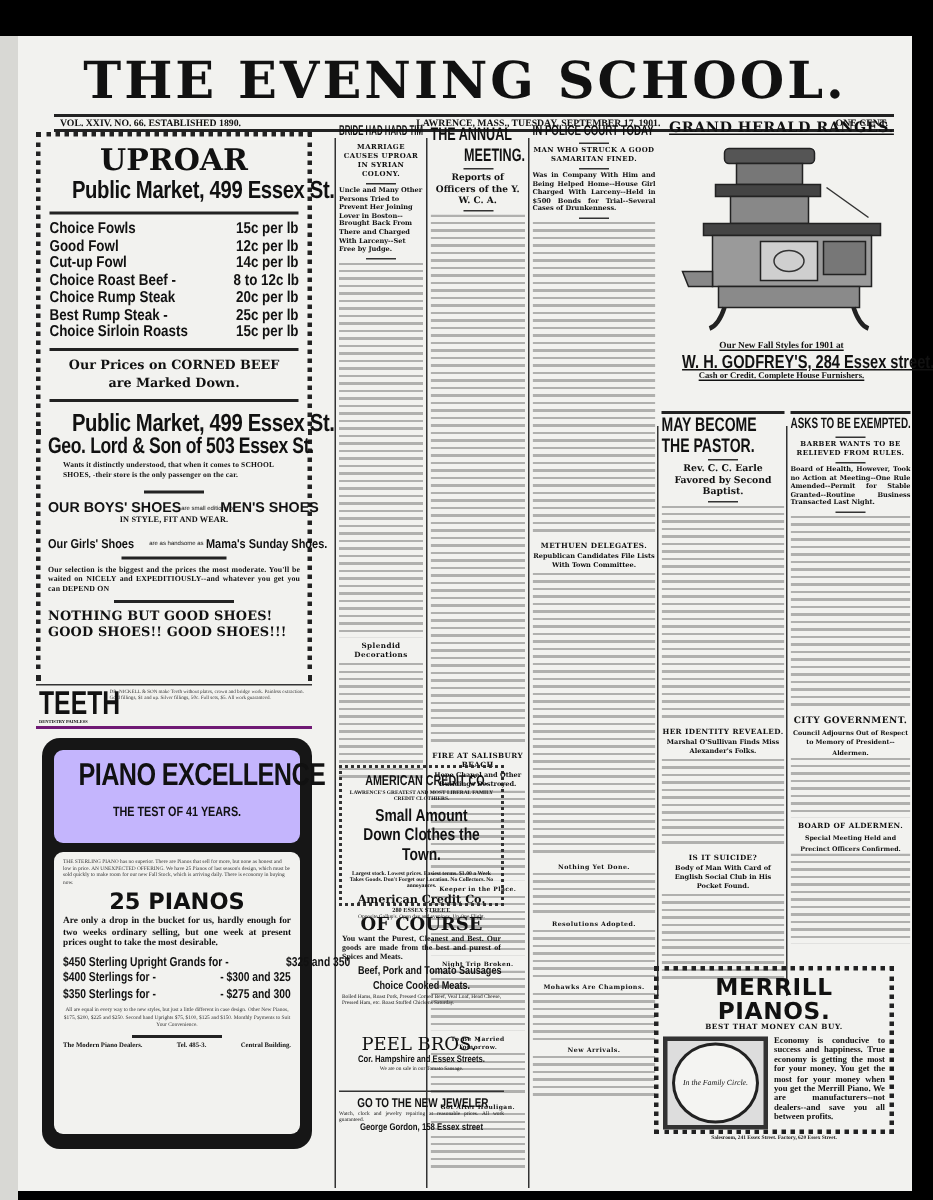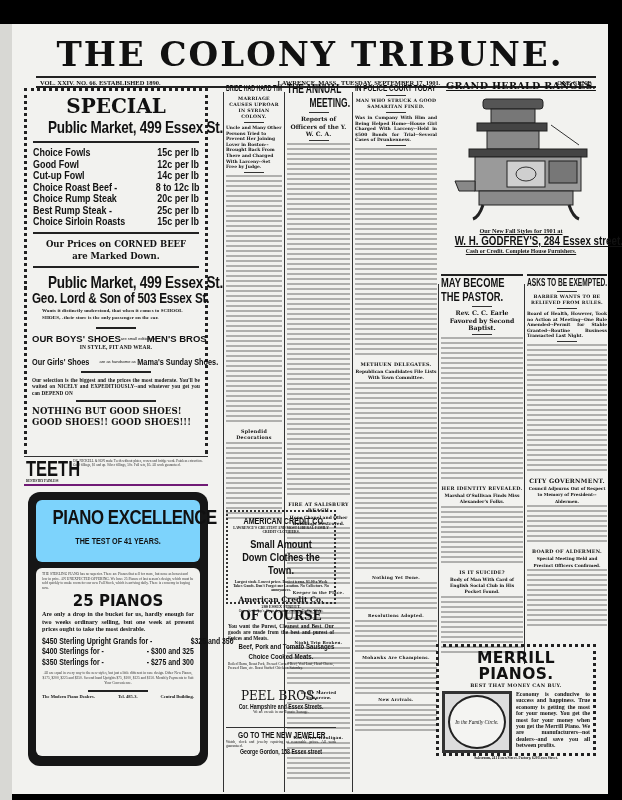--- a/index.html
+++ b/index.html
@@ -36,21 +36,21 @@
   .mid-rule { width: 40px; height: 2px; background: #222; margin: 4px auto; }
   .shoeline { display: flex; justify-content: space-between; align-items: center; font-family: "Liberation Sans", sans-serif; font-weight: bold; font-size: 9.5px; white-space: nowrap; }
   .shoeline .tiny { font-size: 4px; font-weight: normal; text-align: center; line-height: 5px; }
   .nothing { font-family: "DejaVu Serif", serif; font-weight: bold; font-size: 8.6px; line-height: 11px; letter-spacing: 0.1px; }
 
   .ad-teeth { position: absolute; left: 24px; top: 456px; width: 184px; height: 30px; border-top: 1px solid #333; border-bottom: 2px solid #701a75; display: flex; gap: 3px; padding: 2px; }
   .ad-teeth .big { font-family: "Liberation Sans", sans-serif; font-weight: bold; font-size: 22px; line-height: 20px; transform: scaleX(0.75); transform-origin: left; width: 44px; }
   .ad-teeth .body { flex: 1; font-size: 3.4px; line-height: 4px; color: #333; overflow: hidden; }
 
   .ad-piano { position: absolute; left: 28px; top: 492px; width: 180px; height: 274px; background: #161616; border-radius: 12px; padding: 8px; }
-  .piano-head { background: #7dd3fc; border-radius: 6px; height: 62px; text-align: center; padding-top: 4px; }
+  .piano-head { background: #c4b5fd; border-radius: 6px; height: 62px; text-align: center; padding-top: 4px; }
   .piano-head .t1 { font-family: "Liberation Sans", sans-serif; font-weight: bold; font-size: 21px; transform: scaleX(0.8); white-space: nowrap; line-height: 26px; letter-spacing: -0.5px; }
   .piano-head .t2 { font-family: "Liberation Sans", sans-serif; font-weight: bold; font-size: 9px; transform: scaleX(0.8); margin-top: 6px; }
   .piano-body { background: #f2f2ef; border-radius: 6px; margin-top: 6px; height: 188px; padding: 4px 6px; }
   .piano-body .tiny { font-size: 3.6px; line-height: 4.6px; color: #333; }
   .piano-body .h25 { font-family: "DejaVu Sans", sans-serif; font-weight: bold; font-size: 15px; text-align: center; line-height: 18px; margin-top: 2px; }
   .piano-body .desc { font-size: 6.2px; line-height: 7.2px; font-weight: bold; text-align: justify; }
   .piano-row { display: flex; justify-content: space-between; font-family: "Liberation Sans", sans-serif; font-weight: bold; font-size: 8.6px; line-height: 10.5px; white-space: nowrap; }
   .piano-row span { transform: scaleX(0.8); display: inline-block; }
   .piano-row span:first-child { transform-origin: left; }
   .piano-row span:last-child { transform-origin: right; }
@@ -103,35 +103,35 @@
   .merrill .txt { flex: 1; font-size: 5.8px; font-weight: bold; line-height: 6.4px; text-align: justify; }
   .merrill .foot { font-size: 3.6px; font-weight: bold; text-align: center; margin-top: 3px; }
 </style>
 </head>
 <body>
 
 <div class="leftstrip"></div>
 
 <div class="page">
 
-  <div class="masthead">THE COLONY TRIBUNE.</div>
+  <div class="masthead">THE EVENING SCHOOL.</div>
   <div class="dateline">
     <span>VOL. XXIV. NO. 66. ESTABLISHED 1890.</span>
     <span>LAWRENCE, MASS., TUESDAY, SEPTEMBER 17, 1901.</span>
     <span>ONE CENT.</span>
   </div>
 
   <div class="vrule" style="left:211px;"></div>
   <div class="vrule" style="left:272px;"></div>
   <div class="vrule" style="left:340px;"></div>
   <div class="vrule" style="left:426px;top:260px;height:380px;"></div>
   <div class="vrule" style="left:512px;top:260px;height:380px;"></div>
 
   <div class="ad-special" style="left:12px;top:64px;">
-    <div class="title">SPECIAL</div>
+    <div class="title">UPROAR</div>
     <div class="market">Public Market, 499 Essex St.</div>
     <hr>
     <div>
       <div class="price-row">
           <span class="item">Choice Fowls</span>
           <span class="price">15c per lb</span>
         </div>
       <div class="price-row">
           <span class="item">Good Fowl</span>
           <span class="price">12c per lb</span>
@@ -164,21 +164,21 @@
     <div class="market">Public Market, 499 Essex St.</div>
   </div>
 
   <div class="ad-lord" style="left:12px;top:262px;">
     <div class="hd">Geo. Lord &amp; Son of 503 Essex St.</div>
     <div class="smalltxt" style="padding:2px 10px;">Wants it distinctly understood, that when it comes to SCHOOL SHOES, -their store is the only passenger on the car.</div>
     <div class="mid-rule"></div>
     <div class="shoeline">
       <span>OUR BOYS' SHOES</span>
       <span class="tiny" style="width:26px;">are small editions of</span>
-      <span>MEN'S BROS</span>
+      <span>MEN'S SHOES</span>
     </div>
     <div class="smalltxt" style="text-align:center;font-size:5.5px;">IN STYLE, FIT AND WEAR.</div>
     <div class="shoeline" style="margin-top:6px;font-size:8.6px;">
       <span style="transform:scaleX(0.85);transform-origin:left;display:inline-block;">Our Girls' Shoes</span>
       <span class="tiny" style="width:24px;">are as handsome as</span>
       <span style="transform:scaleX(0.85);transform-origin:right;display:inline-block;">Mama's Sunday Shoes.</span>
     </div>
     <div class="mid-rule" style="width:70px;"></div>
     <div class="smalltxt" style="text-align:justify;font-size:5.2px;line-height:6.6px;">Our selection is the biggest and the prices the most moderate. You'll be waited on NICELY and EXPEDITIOUSLY--and whatever you get you can DEPEND ON</div>
     <div class="mid-rule" style="width:80px;"></div>

